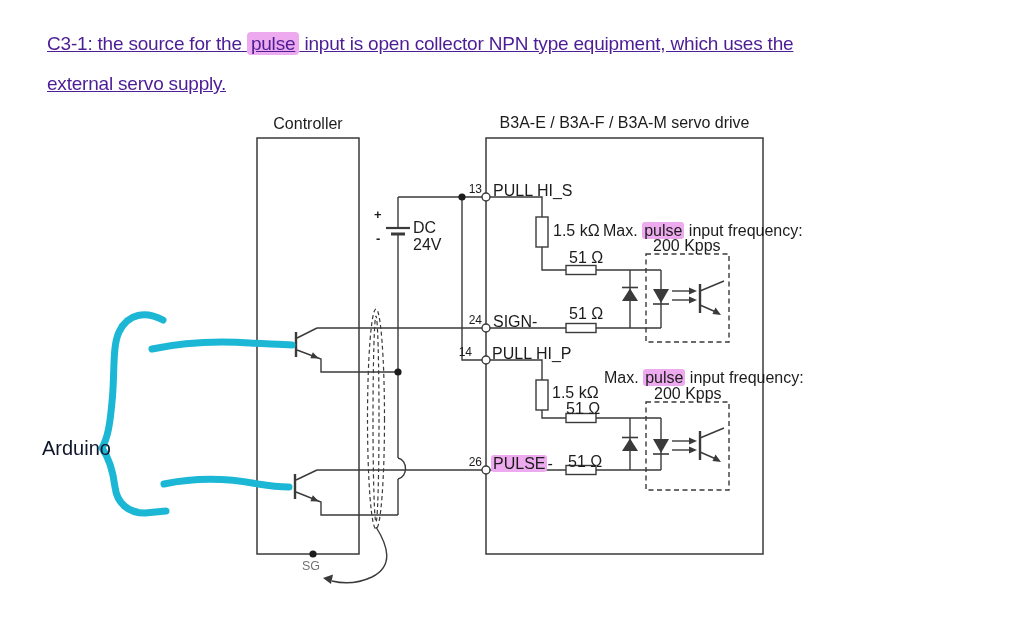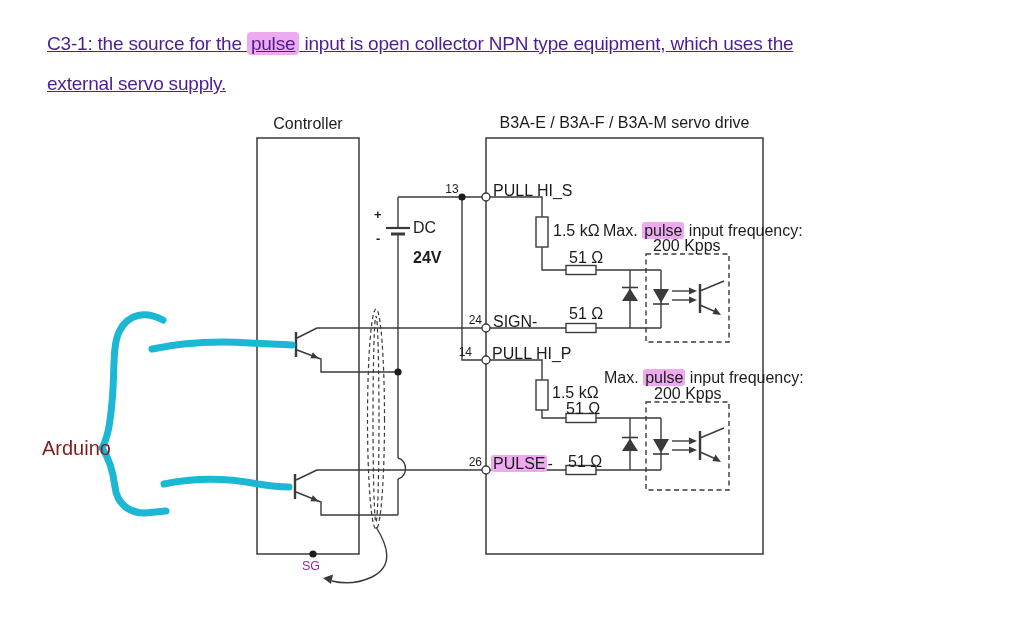--- a/index.html
+++ b/index.html
@@ -8,22 +8,22 @@
     font-family:"Liberation Sans","DejaVu Sans",sans-serif;color:#111;
     overflow:hidden;
   }
   .abs{position:absolute;white-space:nowrap;}
   .title{font-size:19px;color:#4c1d95;letter-spacing:-0.2px;text-decoration:underline;}
   .hl{background:#eeaaee;border-radius:4px;padding:1px 4px;}
   .hl-sm{background:#eeaaee;border-radius:3px;padding:0 2px;}
   .dlbl{font-size:16px;color:#1c1c1c;}
   .pin-num{font-size:12px;color:#1c1c1c;text-align:right;width:24px;}
   .ctr{text-align:center;}
-  .arduino{font-size:20px;color:#7f1d1d;}
-  .sg{font-size:12.5px;color:#a21caf;}
+  .arduino{font-size:20px;color:#0f172a;}
+  .sg{font-size:12.5px;color:#737373;}
   .pm{font-size:13px;font-weight:bold;color:#1c1c1c;}
   svg{position:absolute;left:0;top:0;}
 </style>
 </head>
 <body>
 
 <svg width="1035" height="643" viewBox="0 0 1035 643">
   <g stroke="#3a3a3a" stroke-width="1.5" fill="none">
     <rect x="257" y="138" width="102" height="416"></rect>
     <rect x="486" y="138" width="277" height="416"></rect>
@@ -152,23 +152,23 @@
 
 <div class="abs title" style="left:47px;top:33px;"><span>C3-1: the source for the </span><span class="hl">pulse</span><span> input is open collector NPN type equipment, which uses the</span></div>
 <div class="abs title" style="left:47px;top:73px;">external servo supply.</div>
 
 <div class="abs dlbl ctr" style="left:257px;top:115px;width:102px;">Controller</div>
 <div class="abs dlbl ctr" style="left:486px;top:114px;width:277px;">B3A-E / B3A-F / B3A-M servo drive</div>
 
 <div class="abs pm" style="left:374px;top:207px;">+</div>
 <div class="abs pm" style="left:376px;top:231px;">-</div>
 <div class="abs dlbl" style="left:413px;top:219px;text-align:center;">DC</div>
-<div class="abs dlbl" style="left:413px;top:249px;font-weight:bold;">24V</div>
+<div class="abs dlbl" style="left:413px;top:236px;">24V</div>
 
-<div class="abs pin-num" style="left:440px;top:182px;text-align:center;">13</div>
+<div class="abs pin-num" style="left:458px;top:182px;">13</div>
 <div class="abs dlbl" style="left:493px;top:182px;">PULL HI_S</div>
 <div class="abs pin-num" style="left:458px;top:313px;">24</div>
 <div class="abs dlbl" style="left:493px;top:313px;">SIGN-</div>
 <div class="abs pin-num" style="left:448px;top:345px;">14</div>
 <div class="abs dlbl" style="left:492px;top:345px;">PULL HI_P</div>
 <div class="abs pin-num" style="left:458px;top:455px;">26</div>
 <div class="abs dlbl" style="left:491px;top:455px;"><span class="hl-sm">PULSE</span><span>-</span></div>
 
 <div class="abs dlbl" style="left:553px;top:222px;">1.5 kΩ</div>
 <div class="abs dlbl" style="left:569px;top:249px;">51 Ω</div>

